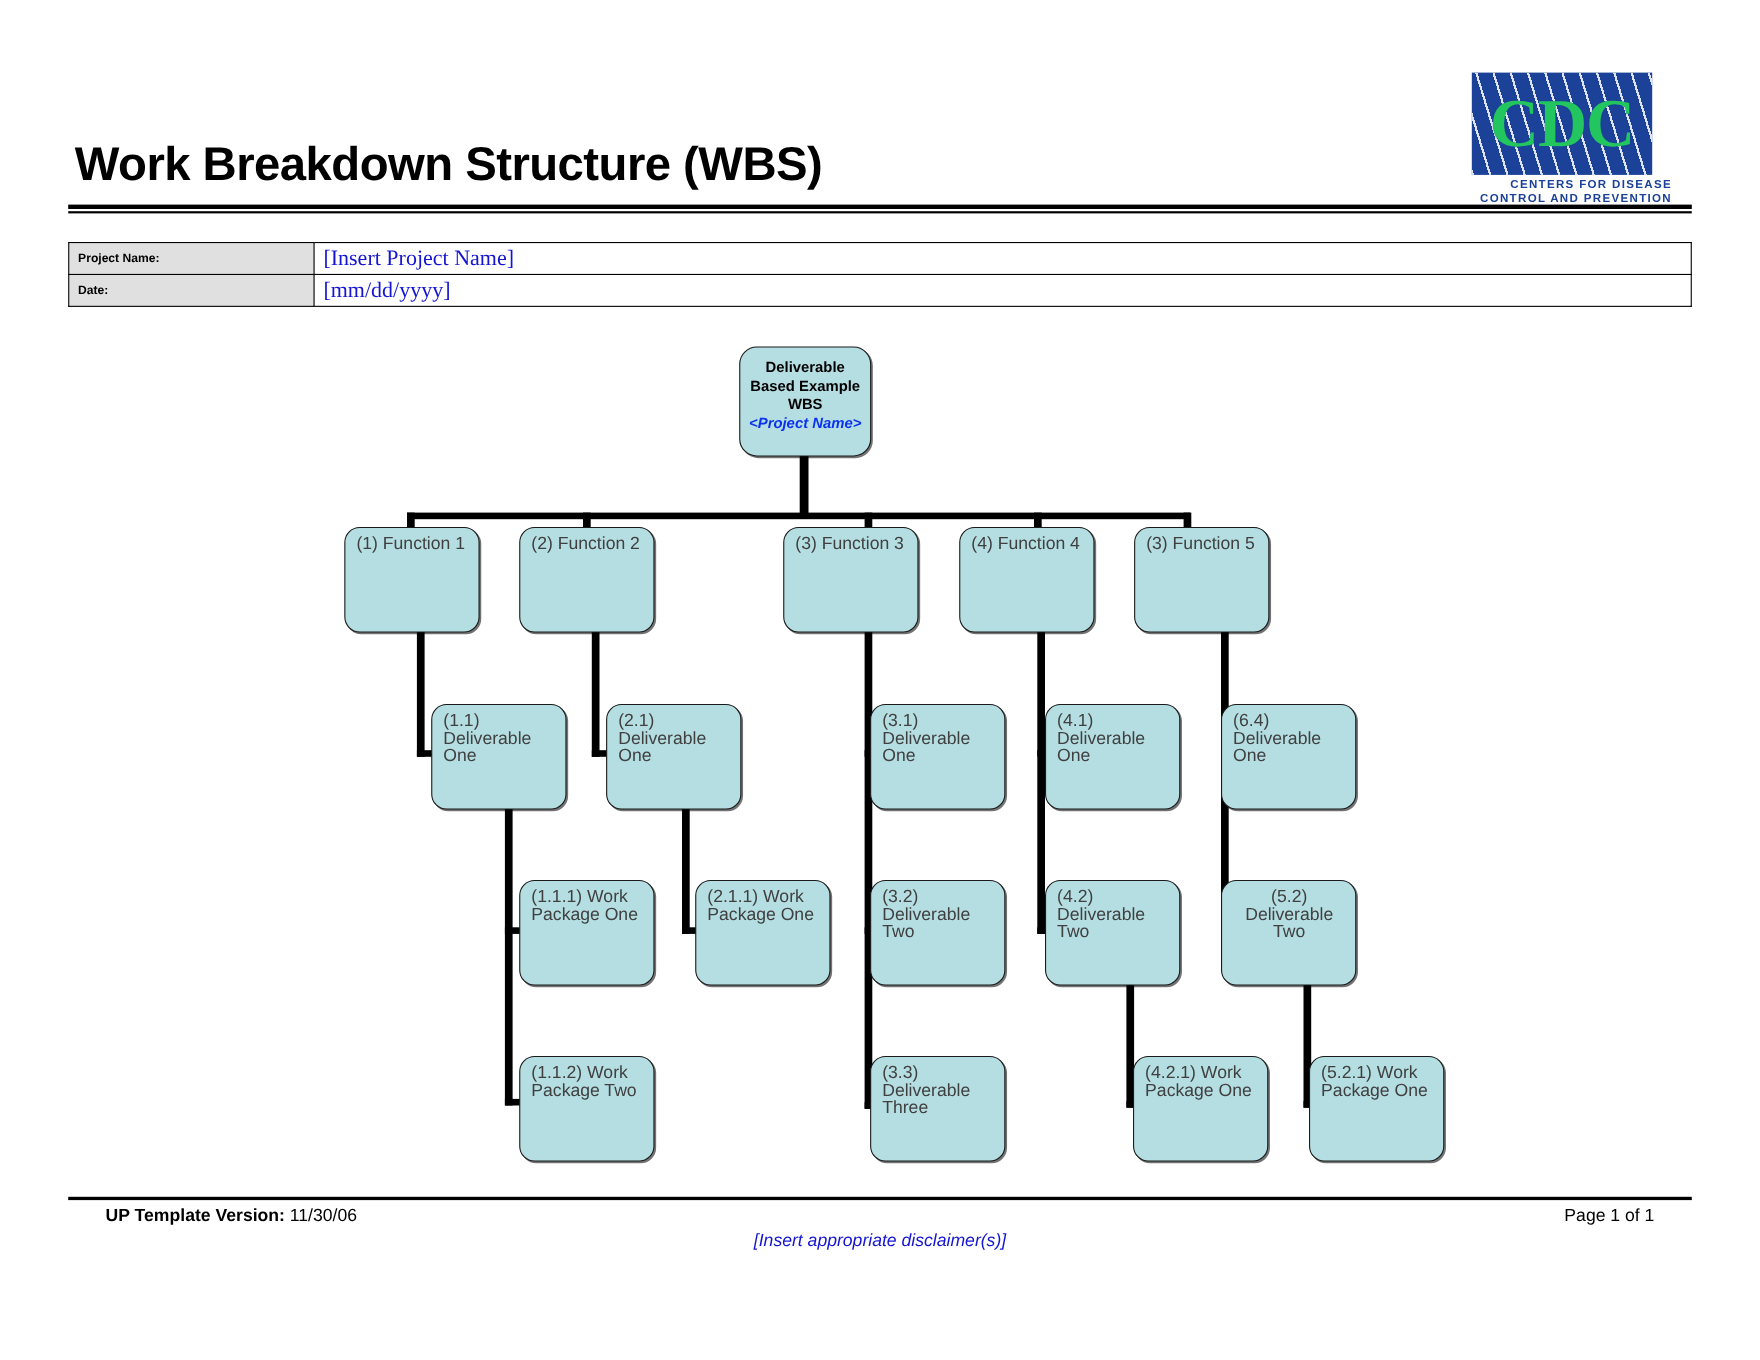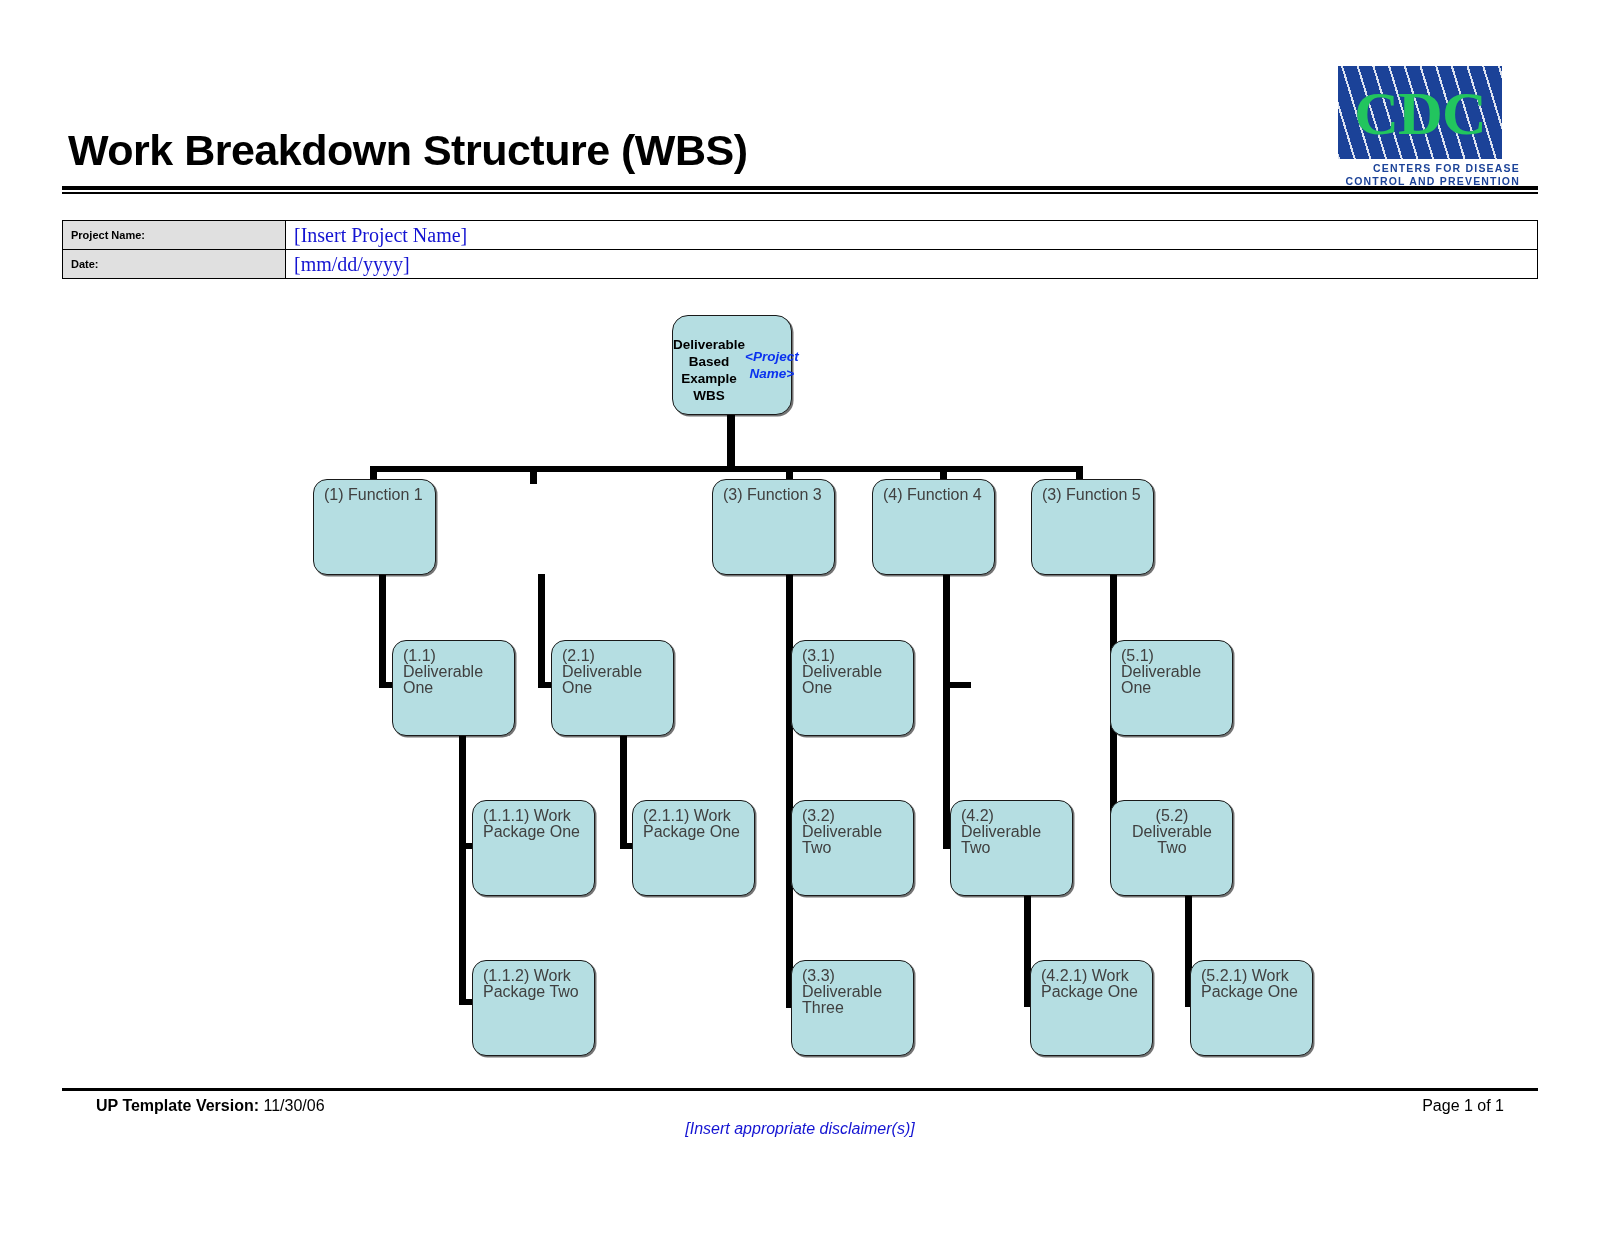--- a/index.html
+++ b/index.html
@@ -150,21 +150,21 @@
     font-size: 16px;
     line-height: 16px;
     color: #404040;
     padding: 7px 9px 0 10px;
     display: block;
     word-wrap: break-word;
   }
   .node.root {
     border-radius: 16px;
     display: flex;
-    flex-direction: row;
+    flex-direction: column;
     align-items: center;
   }
   .node.root .root-title {
     font-size: 13.5px;
     font-weight: bold;
     line-height: 17px;
     text-align: center;
     color: #000000;
     padding-top: 9px;
     white-space: pre-line;
@@ -283,41 +283,47 @@
   <div class="node root" style="left:672px; top:315px; width:120px; height:100px;">
     <span class="root-title">Deliverable
 Based Example
 WBS</span>
     <span class="root-sub">&lt;Project Name&gt;</span>
   </div>
 
   <div class="node" style="left:313px; top:479px; width:123px; height:96px;">
     <span class="node-text">(1) Function 1</span>
   </div>
+  <div class="node" style="left:472px; top:479px; width:123px; height:96px;">
+    <span class="node-text">(2) Function 2</span>
+  </div>
   <div class="node" style="left:712px; top:479px; width:123px; height:96px;">
     <span class="node-text">(3) Function 3</span>
   </div>
   <div class="node" style="left:872px; top:479px; width:123px; height:96px;">
     <span class="node-text">(4) Function 4</span>
   </div>
   <div class="node" style="left:1031px; top:479px; width:123px; height:96px;">
     <span class="node-text">(3) Function 5</span>
   </div>
 
   <div class="node" style="left:392px; top:640px; width:123px; height:96px;">
     <span class="node-text">(1.1) Deliverable One</span>
   </div>
   <div class="node" style="left:551px; top:640px; width:123px; height:96px;">
     <span class="node-text">(2.1) Deliverable One</span>
   </div>
   <div class="node" style="left:791px; top:640px; width:123px; height:96px;">
     <span class="node-text">(3.1) Deliverable One</span>
   </div>
+  <div class="node" style="left:950px; top:640px; width:123px; height:96px;">
+    <span class="node-text">(4.1) Deliverable One</span>
+  </div>
   <div class="node" style="left:1110px; top:640px; width:123px; height:96px;">
-    <span class="node-text">(5.1) Deliverable One</span>
+    <span class="node-text">(6.4) Deliverable One</span>
   </div>
 
   <div class="node" style="left:472px; top:800px; width:123px; height:96px;">
     <span class="node-text">(1.1.1) Work Package One</span>
   </div>
   <div class="node" style="left:632px; top:800px; width:123px; height:96px;">
     <span class="node-text">(2.1.1) Work Package One</span>
   </div>
   <div class="node" style="left:791px; top:800px; width:123px; height:96px;">
     <span class="node-text">(3.2) Deliverable Two</span>

